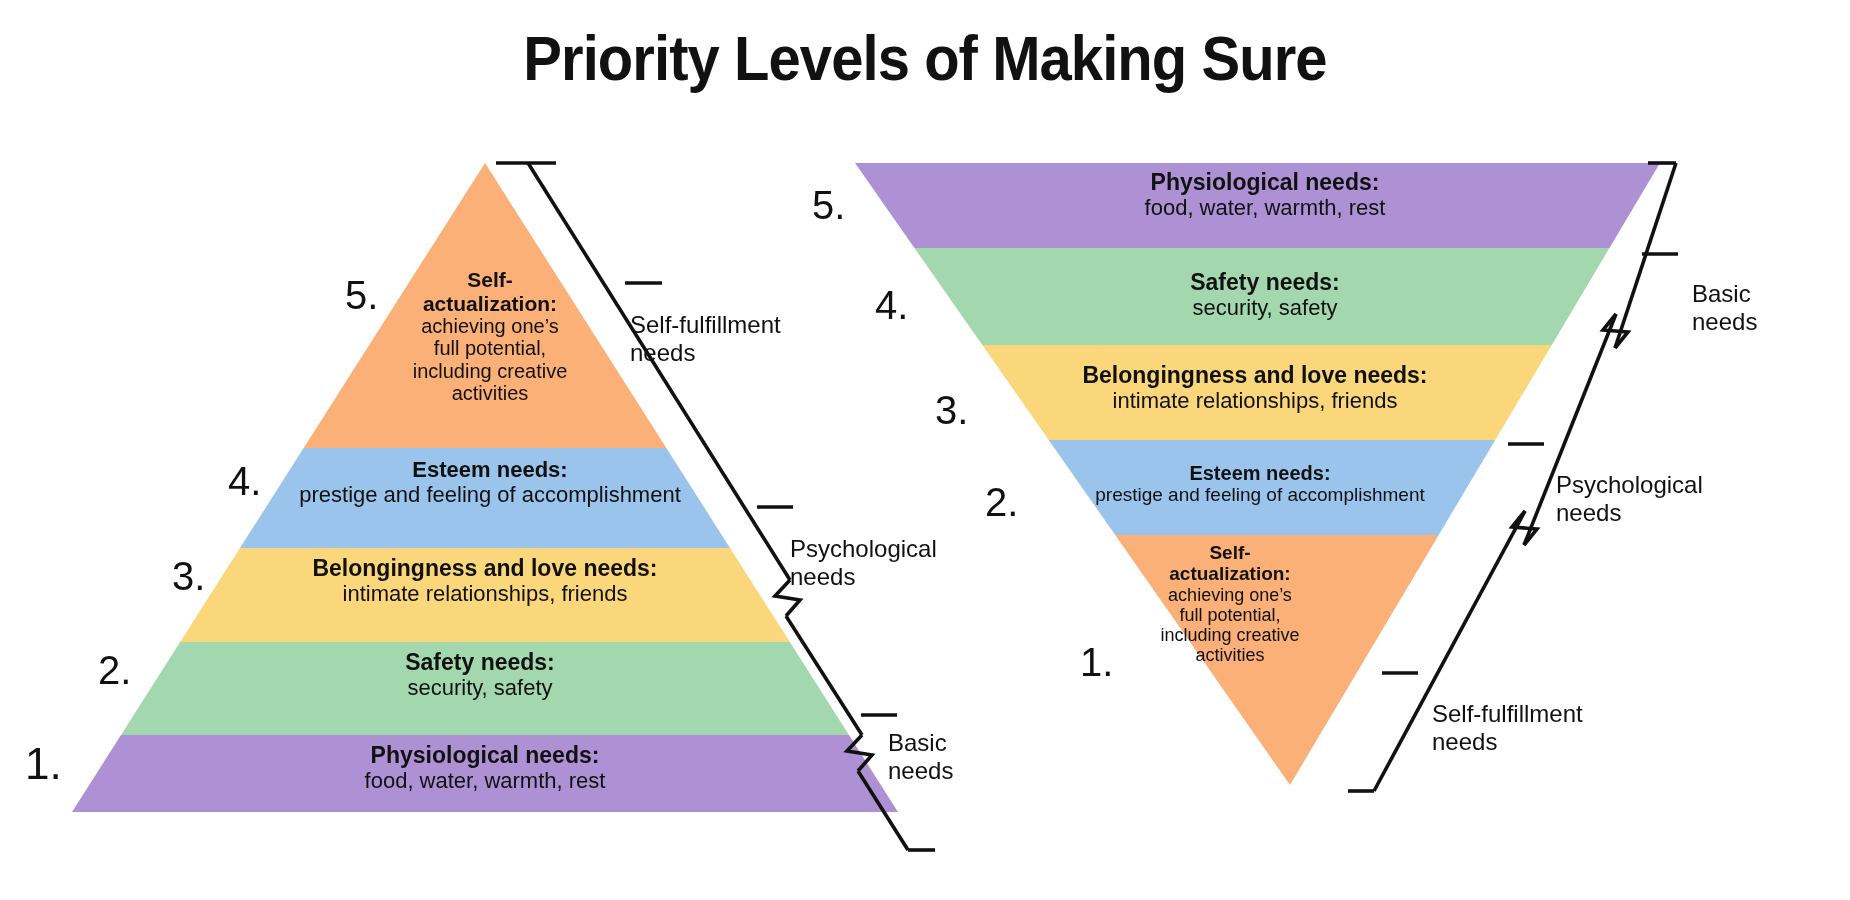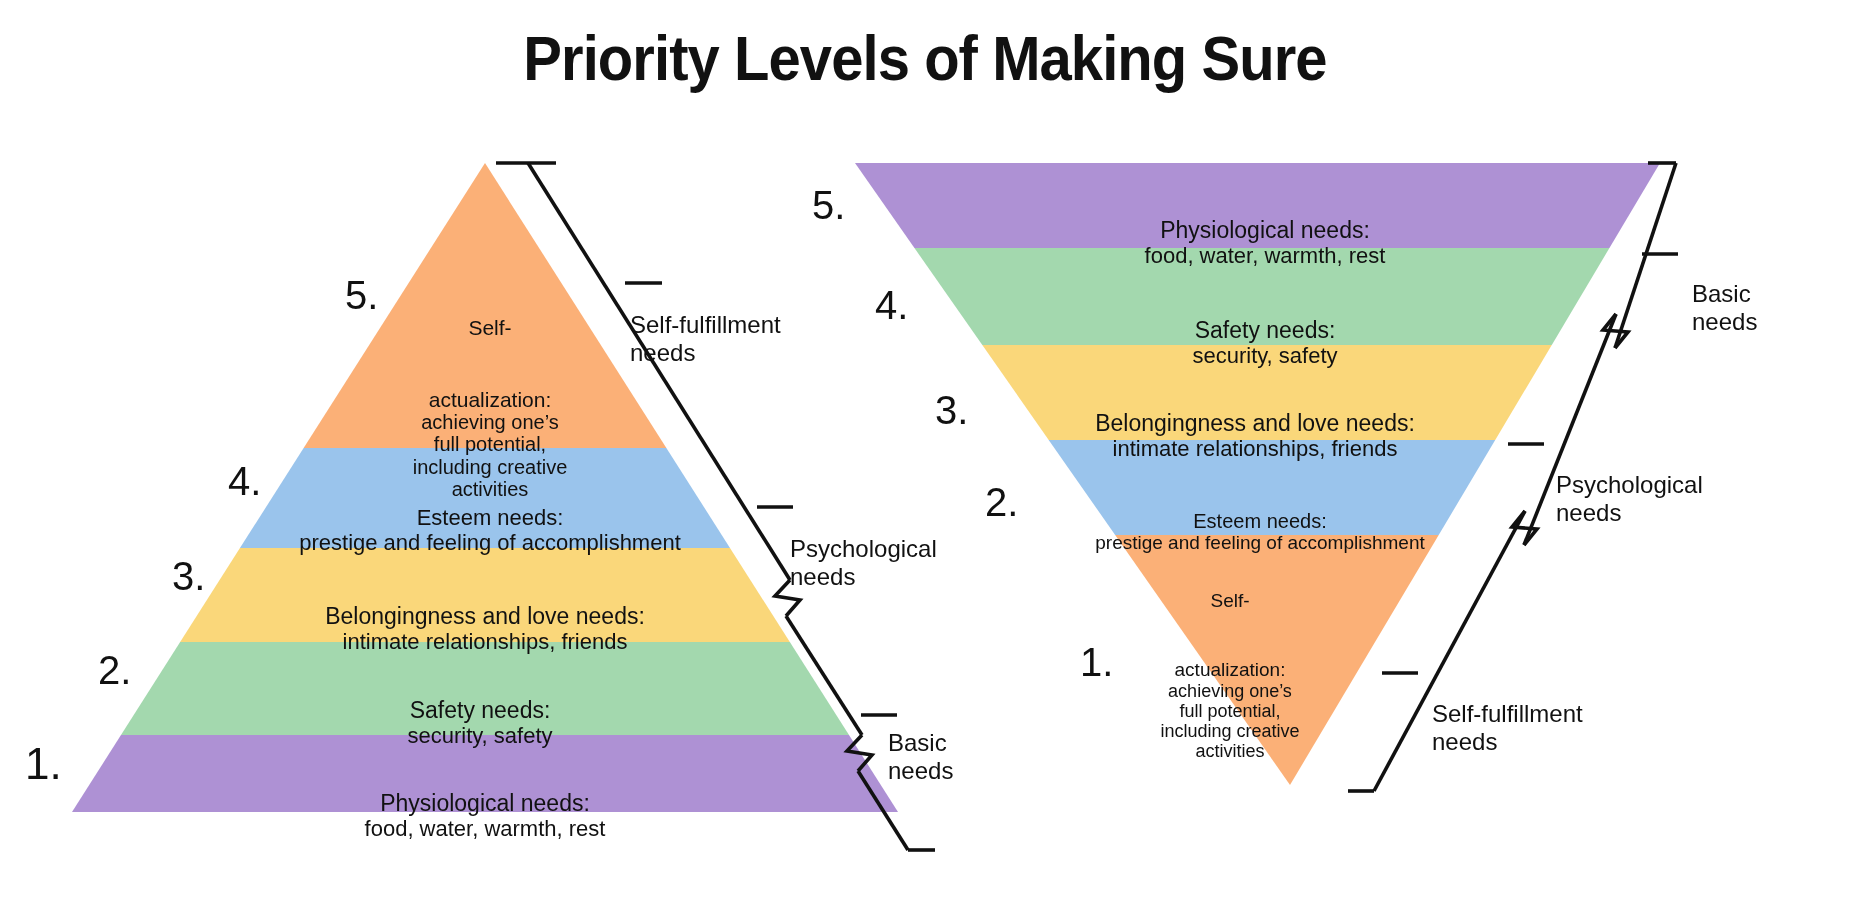--- a/index.html
+++ b/index.html
@@ -33,21 +33,21 @@
   .tier {
     position:absolute;
     display:flex;
     flex-direction:column;
     align-items:center;
     justify-content:center;
     text-align:center;
     color:#111111;
     line-height:1.12;
   }
-  .tier .t-title { font-weight:normal;margin-top:48px; }
+  .tier .t-title { font-weight:bold; }
   .tier .t-sub   { font-weight:normal;text-align:center; }
 
   
   .tier-num {
     position:absolute;
     color:#1a1a1a;
     font-weight:normal;
     line-height:1;
     font-family:"Liberation Sans","DejaVu Sans",sans-serif;
   }

